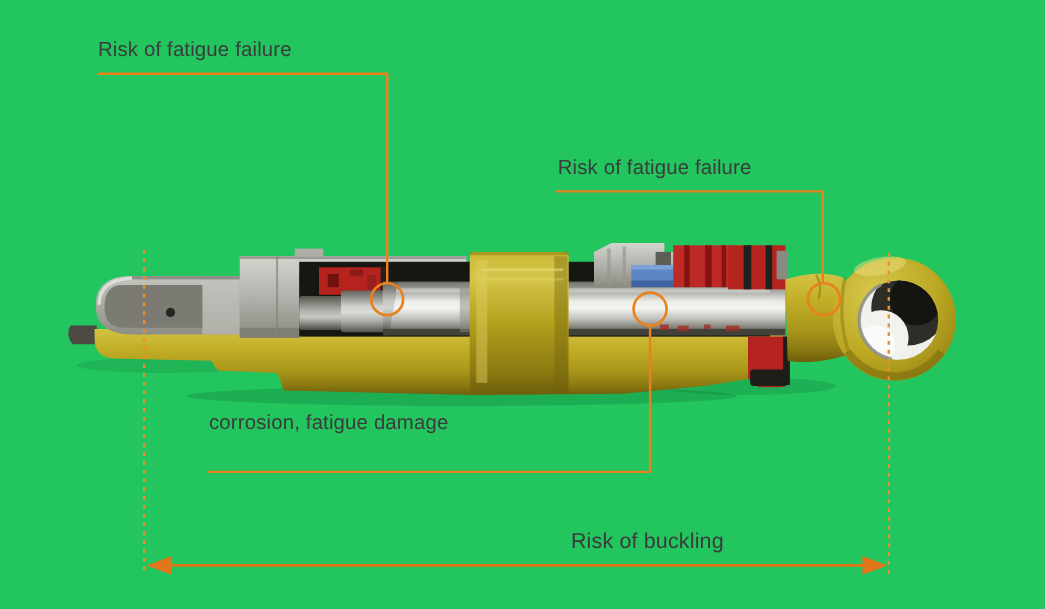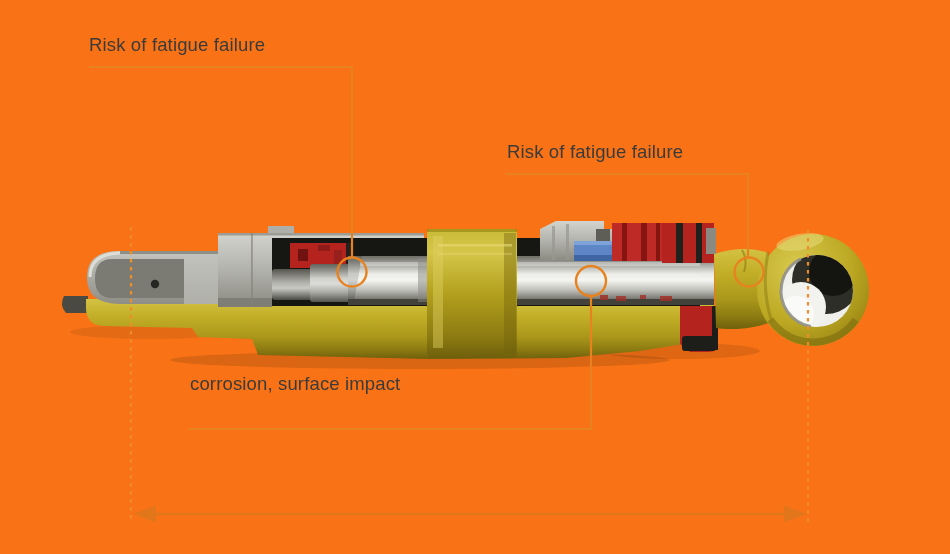--- a/index.html
+++ b/index.html
@@ -1,19 +1,19 @@
 <!DOCTYPE html>
 <html><head>
 <meta charset="utf-8">
 <style>
   html,body{margin:0;padding:0;background:#ffffff;}
   .stage{
     position:relative;
     width:950px;height:554px;
-    background:#f97316;
+    background:#22c55e;
     overflow:hidden;
     font-family:"Liberation Sans",sans-serif;
   }
   .lbl{
     position:absolute;
     color:#3b3b3b;
     font-size:18.5px;
     letter-spacing:.15px;
     white-space:nowrap;
     line-height:23.5px;
@@ -202,17 +202,18 @@
       <polygon points="133,514 156,505.5 156,522.5" fill="#E2761B"></polygon>
       <polygon points="807,514 784,505.5 784,522.5" fill="#E2761B"></polygon>
     </g>
   </svg>
 
   <div class="lbl" style="left:89px;top:33px;">Risk of fatigue failure</div>
 
   <div class="lbl" style="left:507px;top:140px;">Risk of fatigue failure</div>
 
   <div class="lbl" style="left:190px;top:372px;">
-    <span style="display:block;">corrosion, surface impact</span>
+    <span style="display:block;">corrosion, fatigue damage</span>
   </div>
 
+  <div class="lbl lbl-buckling" style="left:519px;top:481px;">Risk of buckling</div>
 
 </div>
 
 </body></html>

